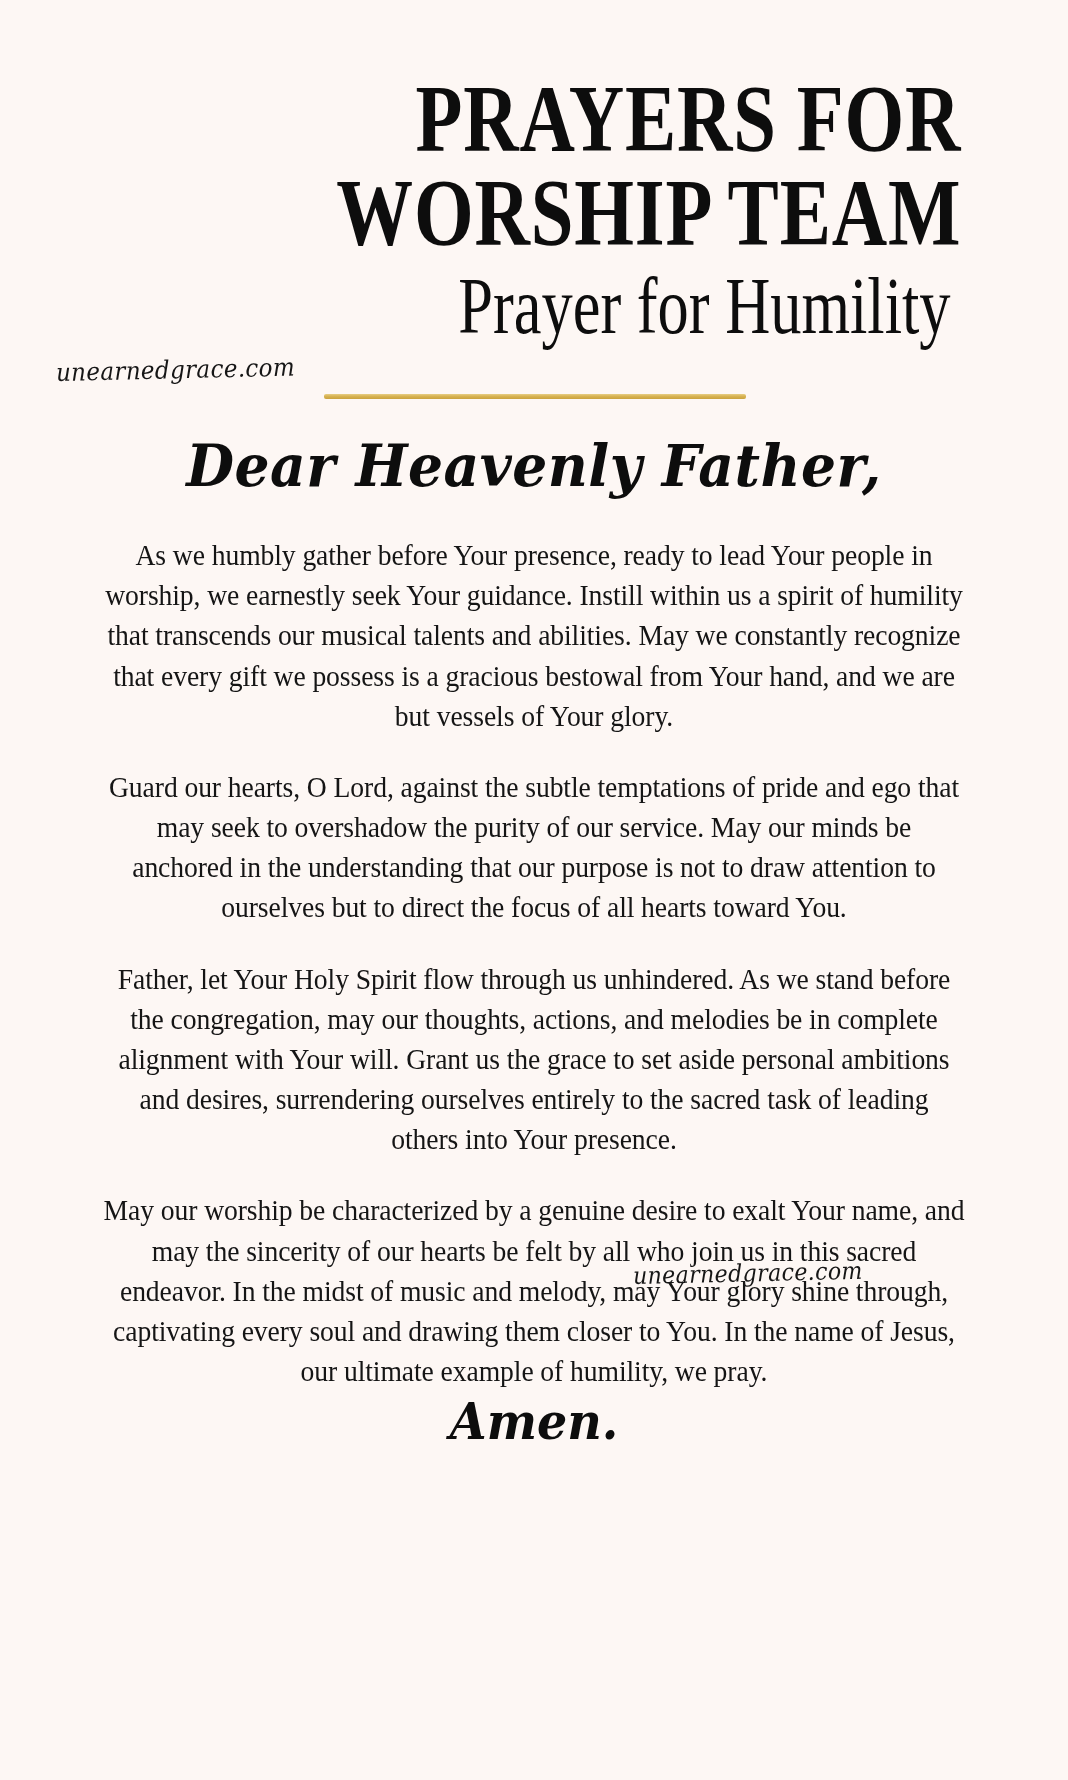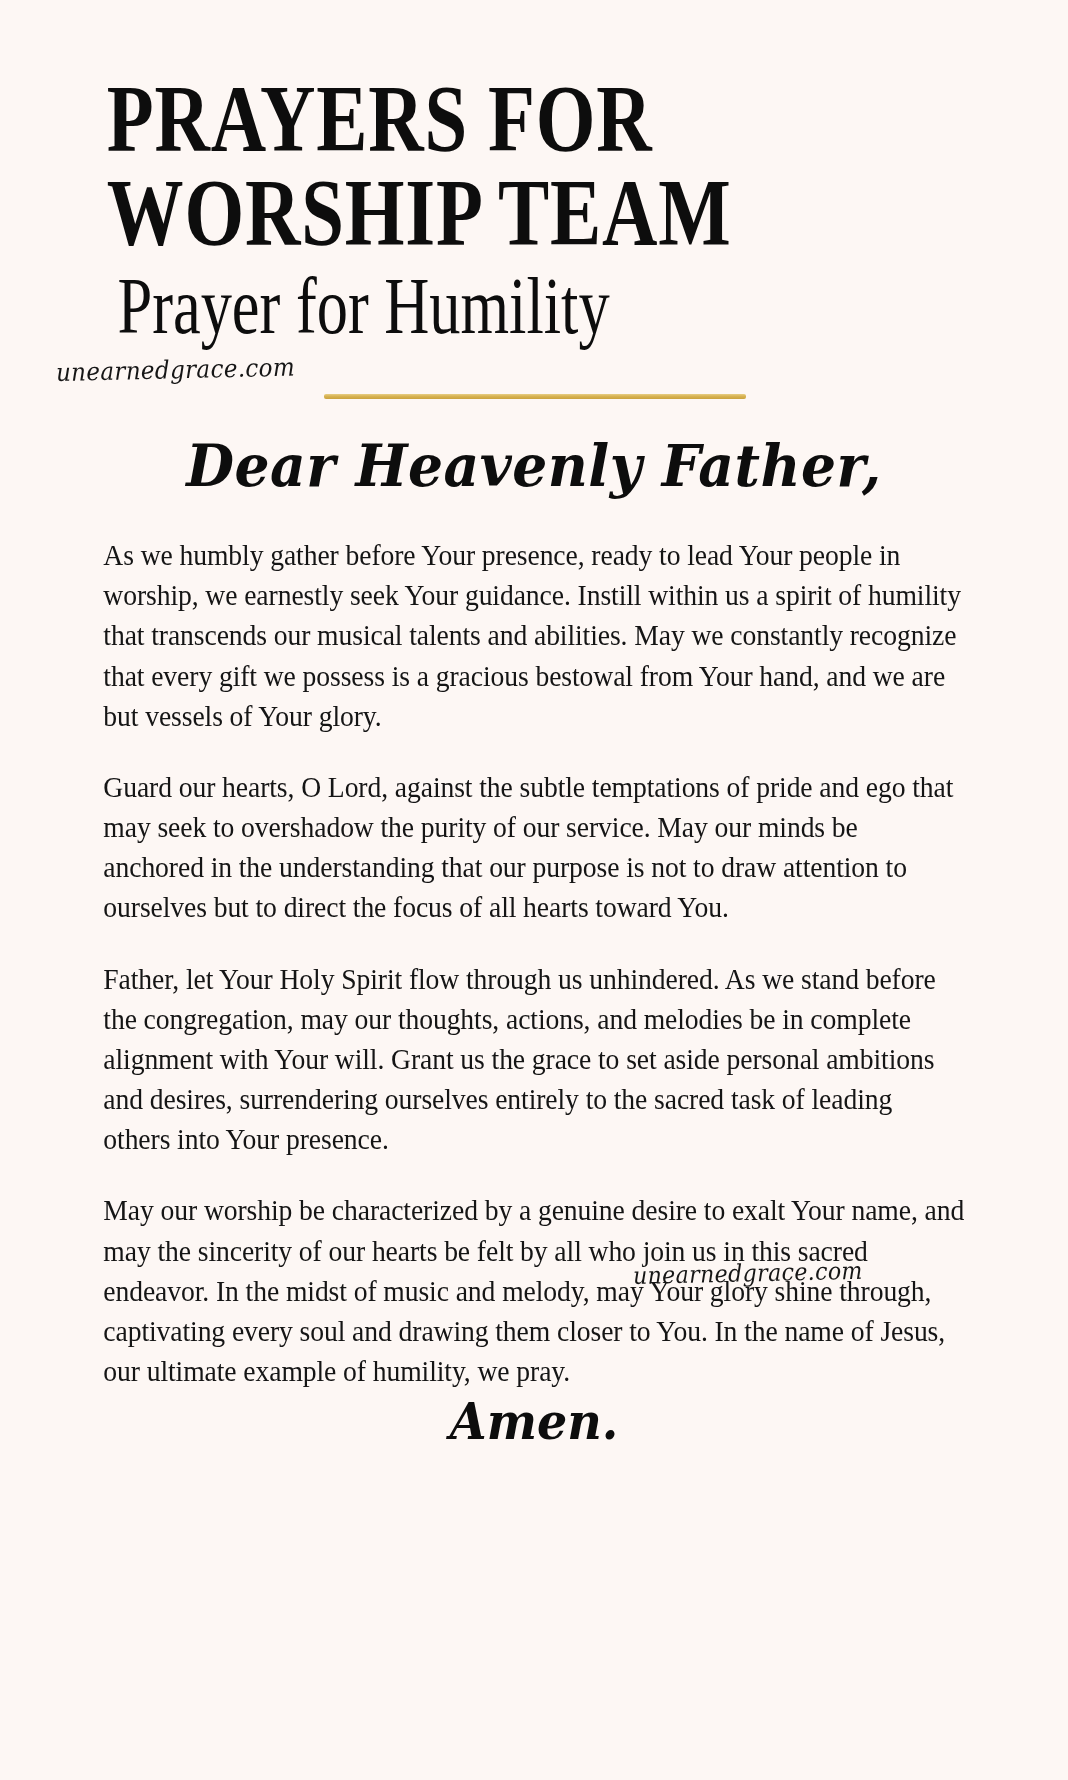--- a/index.html
+++ b/index.html
@@ -23,21 +23,21 @@
     height: 1780px;
     box-sizing: border-box;
   }
 
   
   .title-block {
     position: absolute;
     top: 72px;
     left: 0;
     width: 1068px;
-    text-align: left;
+    text-align: right;
   }
 
   .title-line {
     font-family: "Liberation Serif", serif;
     font-weight: bold;
     font-size: 96px;
     line-height: 0.98;
     letter-spacing: 1px;
     color: #0d0d0d;
     transform: scaleX(0.80);
@@ -108,20 +108,21 @@
     color: #0d0d0d;
     transform: scaleX(0.95);
   }
 
   
   .body-copy {
     position: absolute;
     top: 536px;
     left: 90px;
     width: 888px;
+    text-align: center;
   }
 
   .body-copy p {
     margin: 0 0 31px 0;
     font-family: "Liberation Serif", serif;
     font-size: 28.5px;
     line-height: 1.41;
     color: #151515;
     letter-spacing: -0.1px;
     transform: scaleX(0.97);

